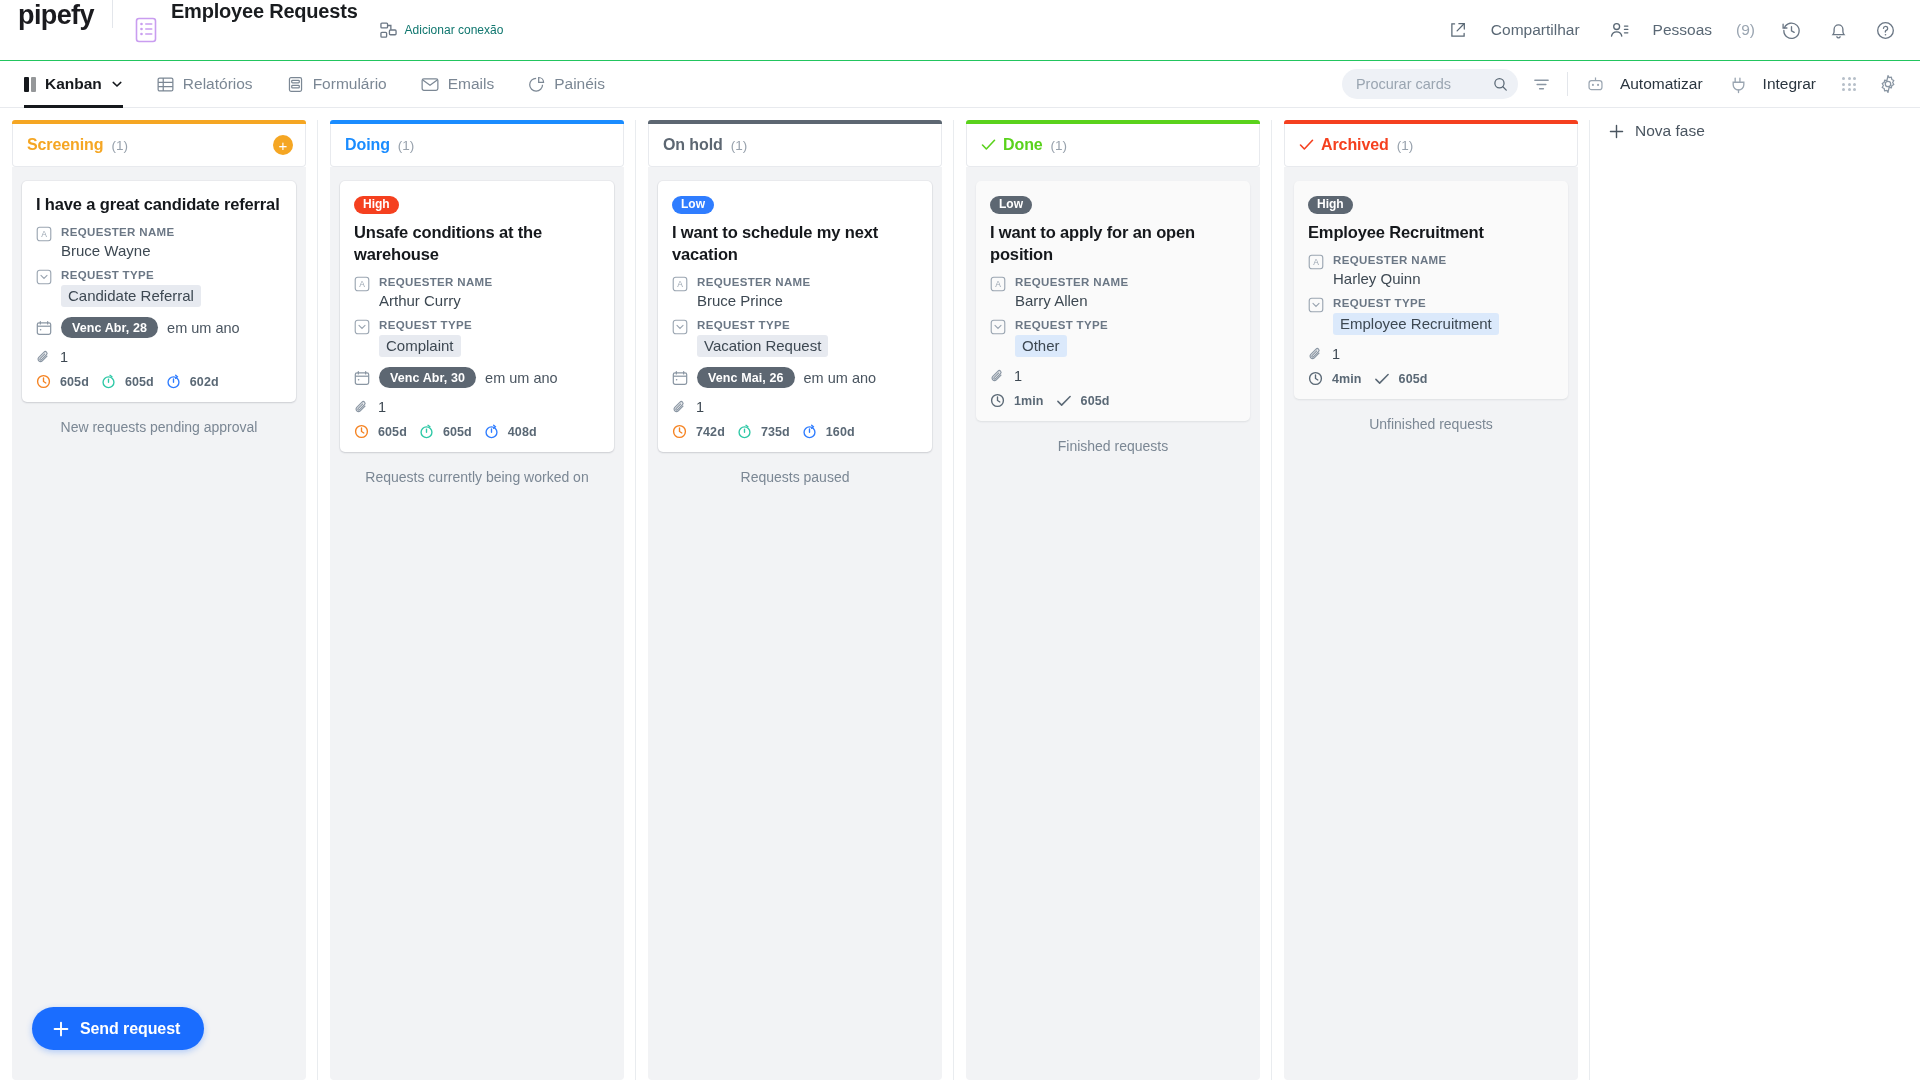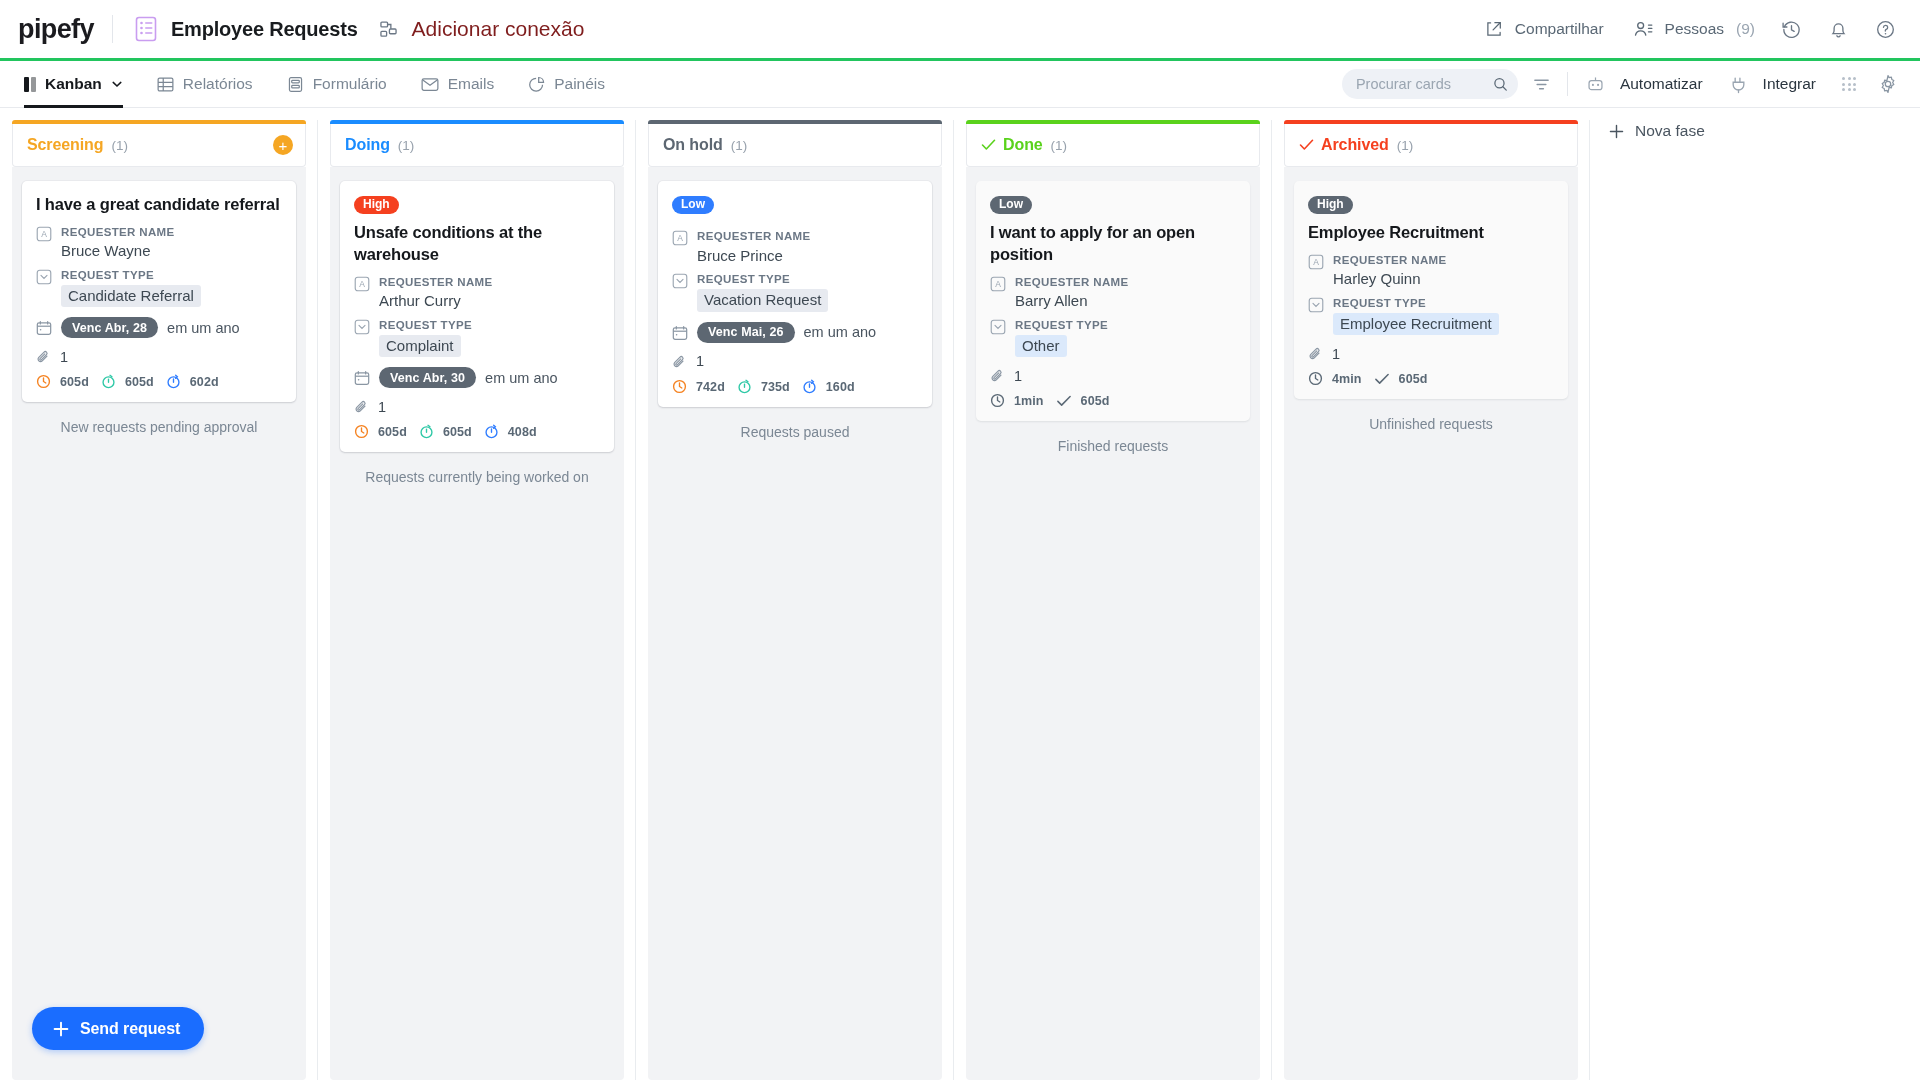--- a/index.html
+++ b/index.html
@@ -9,43 +9,43 @@
     overflow: hidden;
     background: #ffffff;
     font-family: "Liberation Sans", "DejaVu Sans", sans-serif;
     -webkit-font-smoothing: antialiased;
   }
   body { display: flex; flex-direction: column; }
 
   
   .topbar {
     height: 61px; flex: 0 0 61px;
-    display: flex; align-items: center;
+    display: flex; 
     padding: 0 24px 0 18px;
     background: #fff;
-    border-bottom: 3px solid #22c55e;
+    border-bottom: 1px solid #22c55e;
   }
   .logo {
     font-size: 27px; font-weight: 700; letter-spacing: -.6px;
     color: #1b1b1f; padding-right: 18px;
   }
   .vdiv { width: 1px; height: 28px; background: #e3e6eb; }
   .doc-icon { margin: 0 14px 0 22px; display: flex; align-items: center; }
   .pipe-title {
     font-size: 20px; font-weight: 700; color: #191c1f; letter-spacing: -.2px;
     white-space: nowrap;
   }
   .add-conn {
-    display: flex; align-items: center; gap: 15px;
-    margin-left: 22px; color: #7f1d1d; font-size: 21px; cursor: pointer;
+    display: flex; align-items: center; gap: 8px;
+    margin-left: 22px; color: #0f766e; font-size: 12px; cursor: pointer;
     white-space: nowrap;
   }
   .spacer { flex: 1 1 auto; }
   .hdr-item {
-    display: flex; align-items: center; gap: 12px;
+    display: flex; align-items: center; gap: 24px;
     color: #5a6875; font-size: 15.5px; margin-left: 30px; cursor: pointer;
     white-space: nowrap;
   }
   .hdr-item .count { color: #9aa5b1; }
   .hdr-ico-btn {
     margin-left: 26px; display: flex; align-items: center; cursor: pointer; color: #6b7785;
   }
 
   
   .navbar {
@@ -524,21 +524,21 @@
         </div>
         <div class="col-sep"></div>
       </div>
       <div class="column">
         <div class="col-topline" style="background: rgb(93, 103, 114);"></div>
         <div class="col-header">
           <span class="col-name" style="color:#5d6772">On hold</span>
           <span class="col-count">(1)</span>
         </div>
         <div class="col-body">
-          <div class="card"><span class="badge" style="background:#2f7dff">Low</span><div class="field-row">
+          <div class="card"><span class="badge" style="background:#2f7dff">Low</span><div class="card-title">I want to schedule my next vacation</div><div class="field-row">
               <span class="fld-ico">
                 <svg width="16" height="16" viewBox="0 0 17 17" fill="none" stroke="#9aa5b1" stroke-width="1.2">
     <rect x="1.3" y="1.3" width="14.4" height="14.4" rx="2.6"></rect>
     <text x="8.5" y="12" font-size="9" fill="#9aa5b1" stroke="none" text-anchor="middle" font-family="Liberation Sans, sans-serif">A</text>
                 </svg>
               </span>
               <div>
                 <div class="fld-label">REQUESTER NAME</div>
                 <div class="fld-value">Bruce Prince</div>
               </div>

